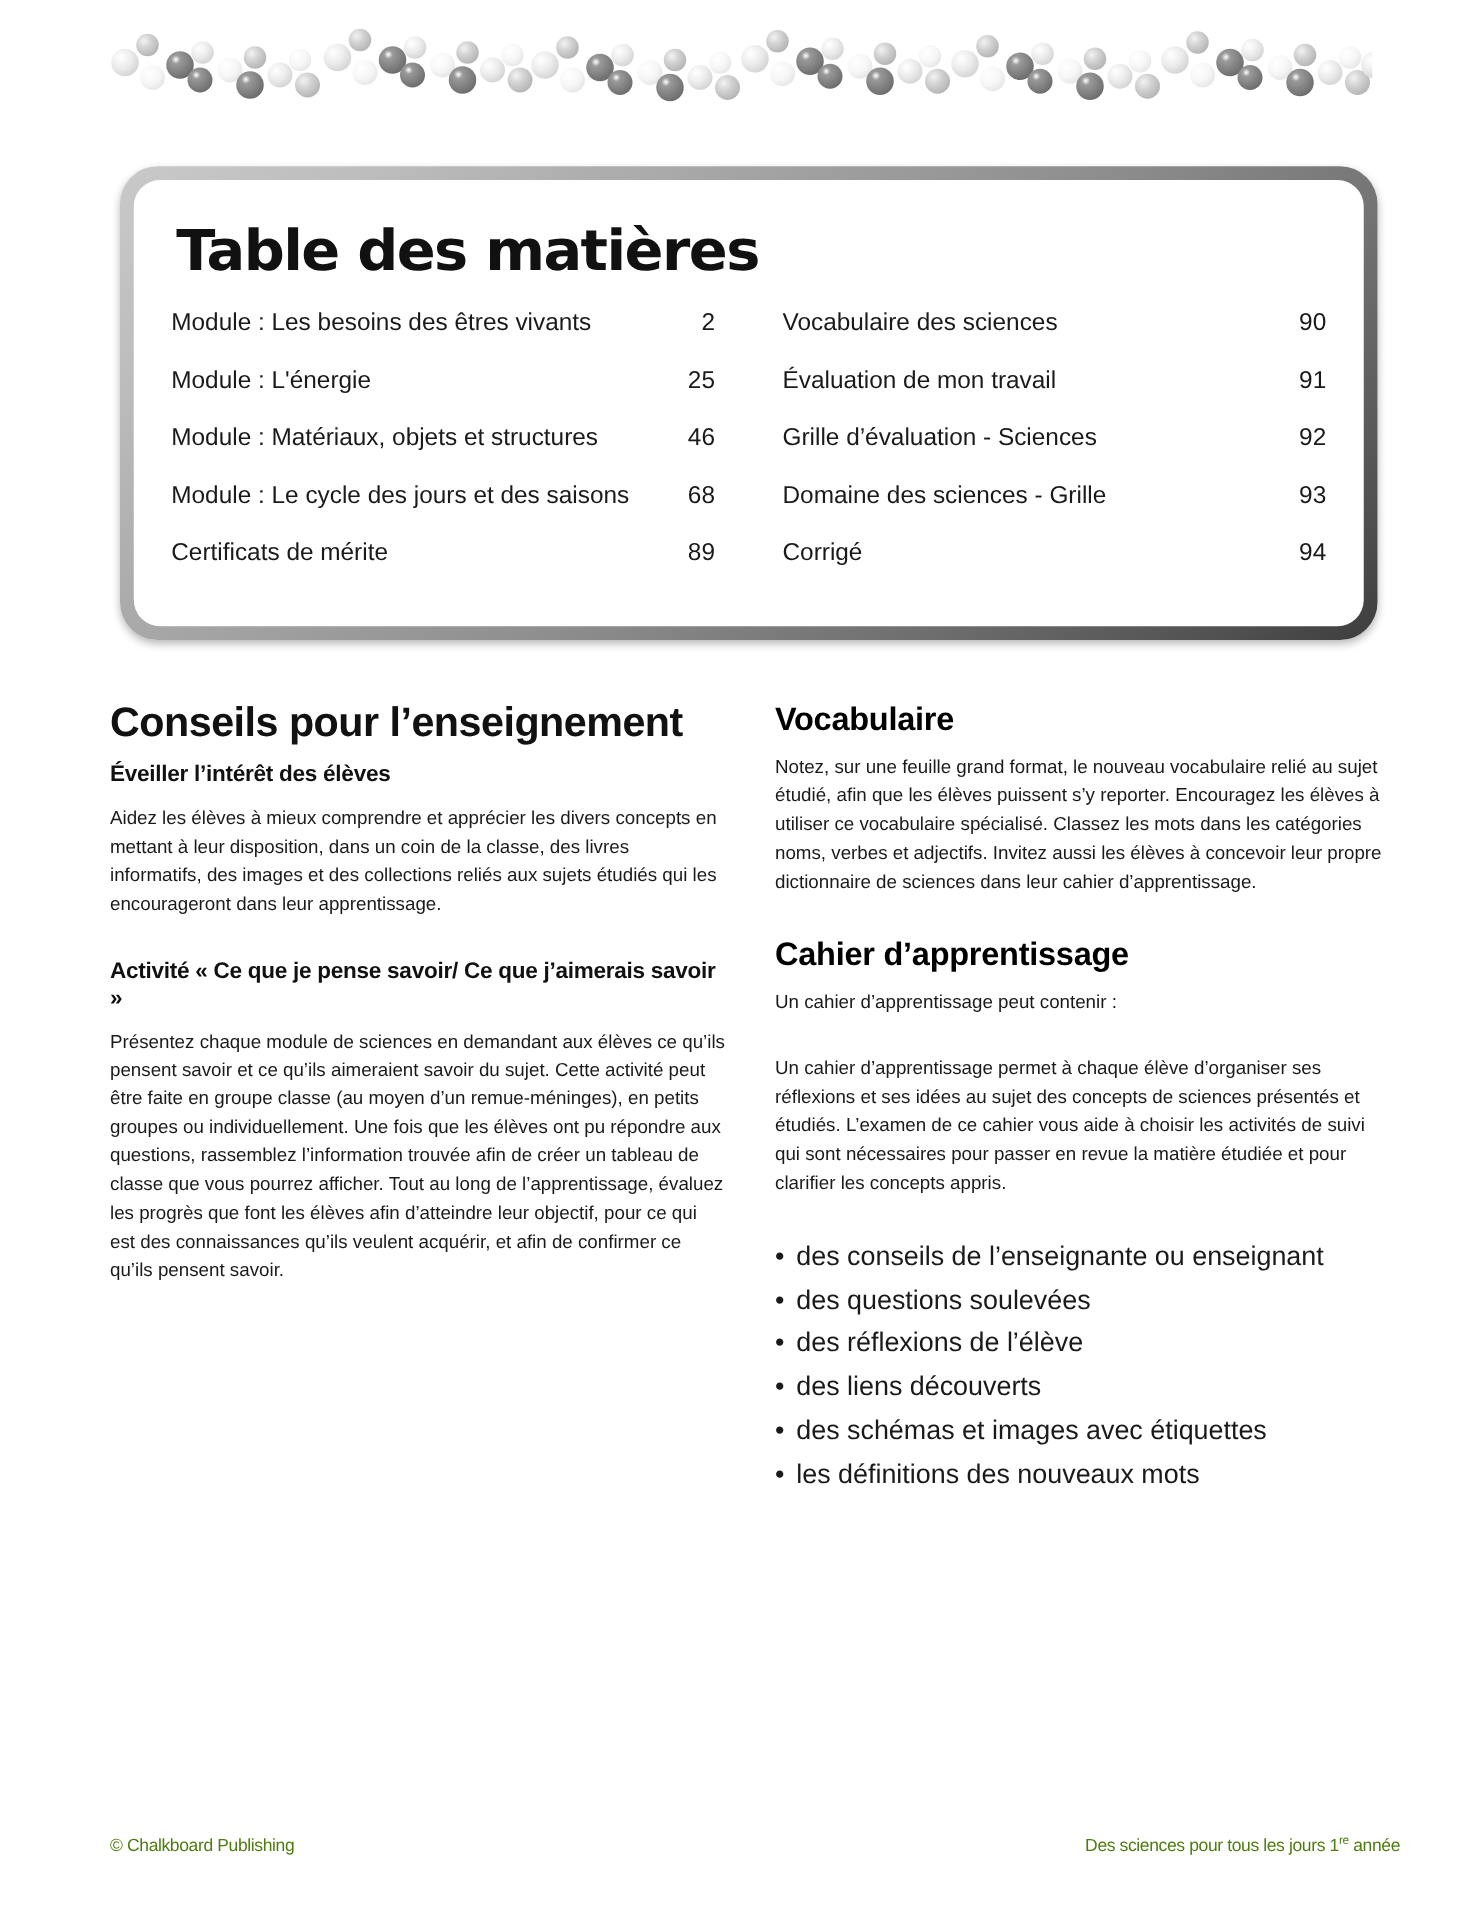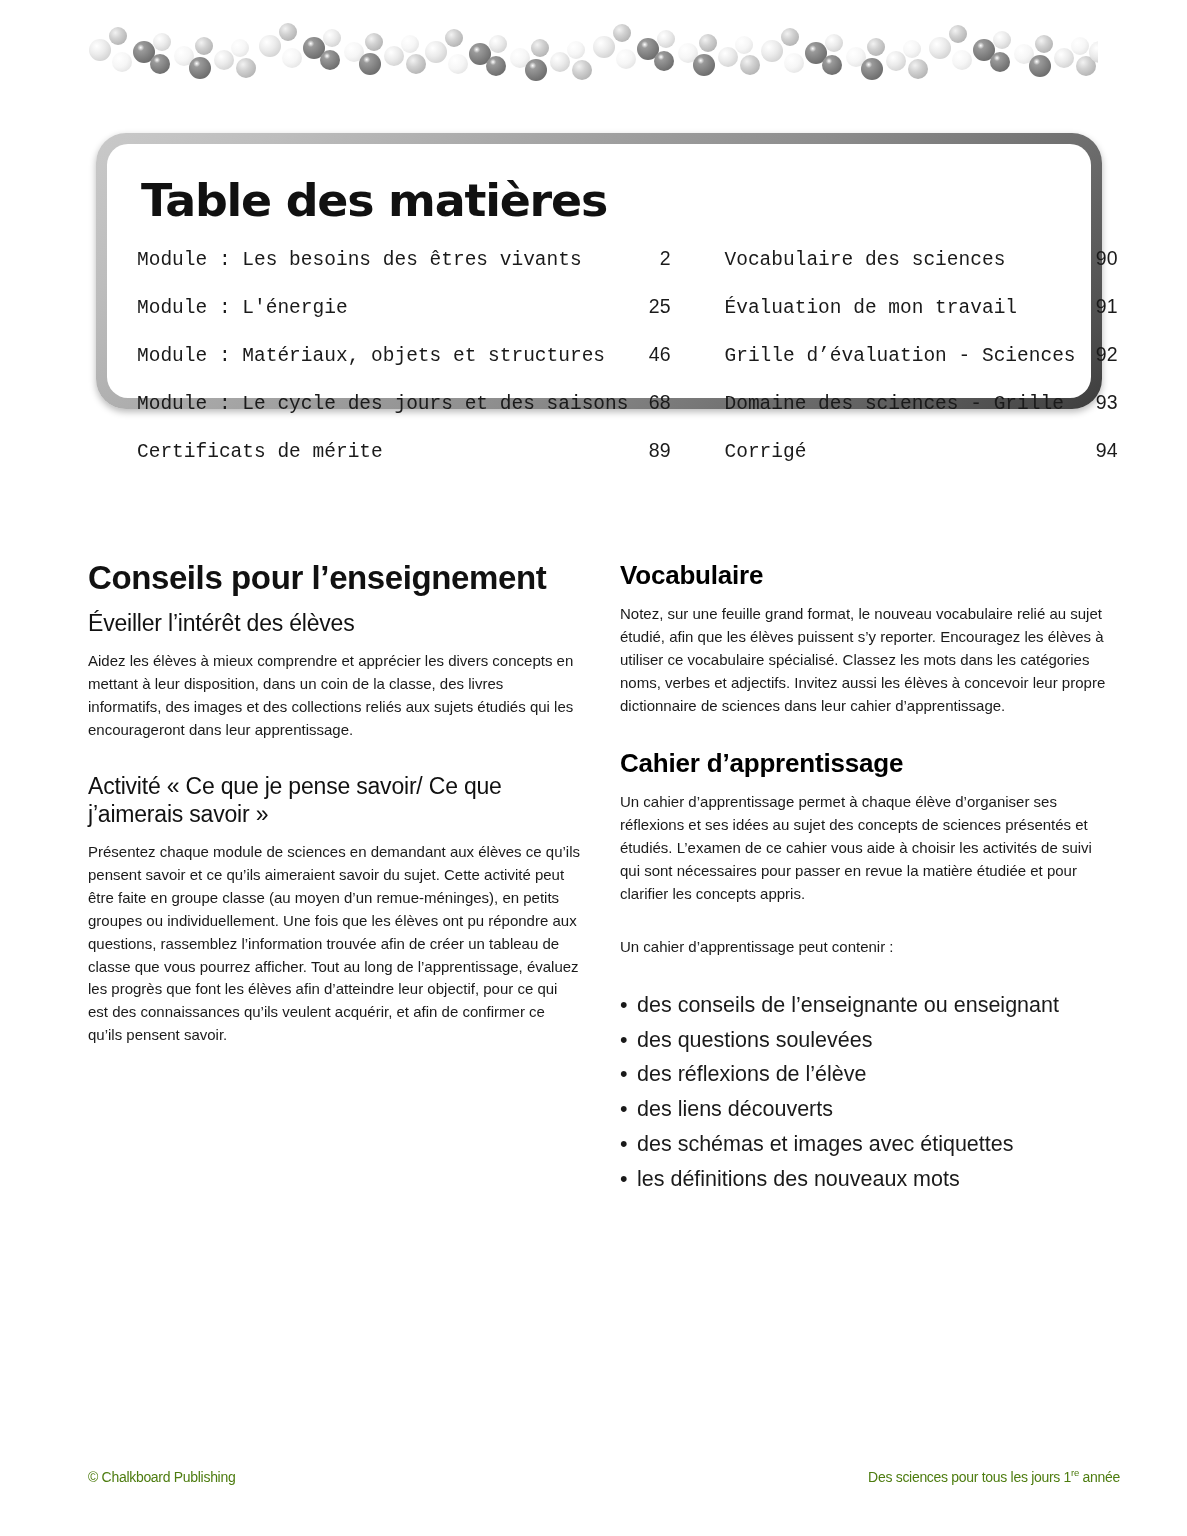--- a/index.html
+++ b/index.html
@@ -27,21 +27,21 @@
     overflow: hidden;
   }
   #bead-band svg { display: block; }
 
   
   #toc-box {
     position: absolute;
     left: 96px;
     top: 133px;
     width: 1006px;
-    height: 276px;
+    height: 379px;
     box-sizing: border-box;
     border-radius: 30px;
     padding: 11px;
     background: linear-gradient(140deg,
         #c9c9c9 0%, #bdbdbd 14%, #a5a5a5 34%,
         #8d8d8d 55%, #6e6e6e 75%, #4f4f4f 92%, #3d3d3d 100%);
     box-shadow: 0 3px 7px rgba(0,0,0,0.28);
   }
   #toc-inner {
     width: 100%;
@@ -69,21 +69,21 @@
   .toc-col { flex: 1 1 0; }
   .toc-row {
     display: flex;
     align-items: baseline;
     font-size: 19.5px;
     line-height: 1;
     padding: 0 0 26.5px 0;
     white-space: nowrap;
   }
   .toc-row:last-child { padding-bottom: 0; }
-  .toc-label { flex: 1 1 auto; font-family: Liberation Mono, monospace; }
+  .toc-label { flex: 1 1 auto; }
   .toc-page {
     flex: 0 0 auto;
     text-align: right;
     min-width: 32px;
     padding-left: 10px;
   }
 
   
   #content {
     position: absolute;
@@ -97,22 +97,22 @@
 
   h1.section-title {
     font-size: 33px;
     font-weight: 700;
     letter-spacing: -0.4px;
     margin: 0 0 12px 0;
     line-height: 1.12;
     color: #111;
   }
   h2.sub-title {
-    font-size: 23px;
-    font-weight: 400;
+    font-size: 18px;
+    font-weight: 700;
     letter-spacing: -0.2px;
     margin: 0 0 13px 0;
     line-height: 1.22;
     color: #111;
   }
   h2.sub-title.tight { margin-top: 0; }
   h2.right-head {
     font-size: 26px;
     font-weight: 700;
     letter-spacing: -0.2px;
@@ -282,23 +282,23 @@
 
     <h2 class="sub-title gap-before">Activité « Ce que je pense savoir/ Ce que j’aimerais savoir »</h2>
     <p class="body-text last">Présentez chaque module de sciences en demandant aux élèves ce qu’ils pensent savoir et ce qu’ils aimeraient savoir du sujet. Cette activité peut être faite en groupe classe (au moyen d’un remue-méninges), en petits groupes ou individuellement. Une fois que les élèves ont pu répondre aux questions, rassemblez l’information trouvée afin de créer un tableau de classe que vous pourrez afficher. Tout au long de l’apprentissage, évaluez les progrès que font les élèves afin d’atteindre leur objectif, pour ce qui est des connaissances qu’ils veulent acquérir, et afin de confirmer ce qu’ils pensent savoir.</p>
   </div>
 
   <div class="col">
     <h2 class="right-head">Vocabulaire</h2>
     <p class="body-text">Notez, sur une feuille grand format, le nouveau vocabulaire relié au sujet étudié, afin que les élèves puissent s’y reporter. Encouragez les élèves à utiliser ce vocabulaire spécialisé. Classez les mots dans les catégories noms, verbes et adjectifs. Invitez aussi les élèves à concevoir leur propre dictionnaire de sciences dans leur cahier d’apprentissage.</p>
 
     <h2 class="right-head gap-before">Cahier d’apprentissage</h2>
+    <p class="body-text">Un cahier d’apprentissage peut contenir :</p>
+
     <p class="body-text">Un cahier d’apprentissage permet à chaque élève d’organiser ses réflexions et ses idées au sujet des concepts de sciences présentés et étudiés. L’examen de ce cahier vous aide à choisir les activités de suivi qui sont nécessaires pour passer en revue la matière étudiée et pour clarifier les concepts appris.</p>
-
-    <p class="body-text">Un cahier d’apprentissage peut contenir :</p>
 
     <ul class="bullets">
       <li>des conseils de l’enseignante ou enseignant</li>
       <li>des questions soulevées</li>
       <li>des réflexions de l’élève</li>
       <li>des liens découverts</li>
       <li>des schémas et images avec étiquettes</li>
       <li>les définitions des nouveaux mots</li>
     </ul>
   </div>

